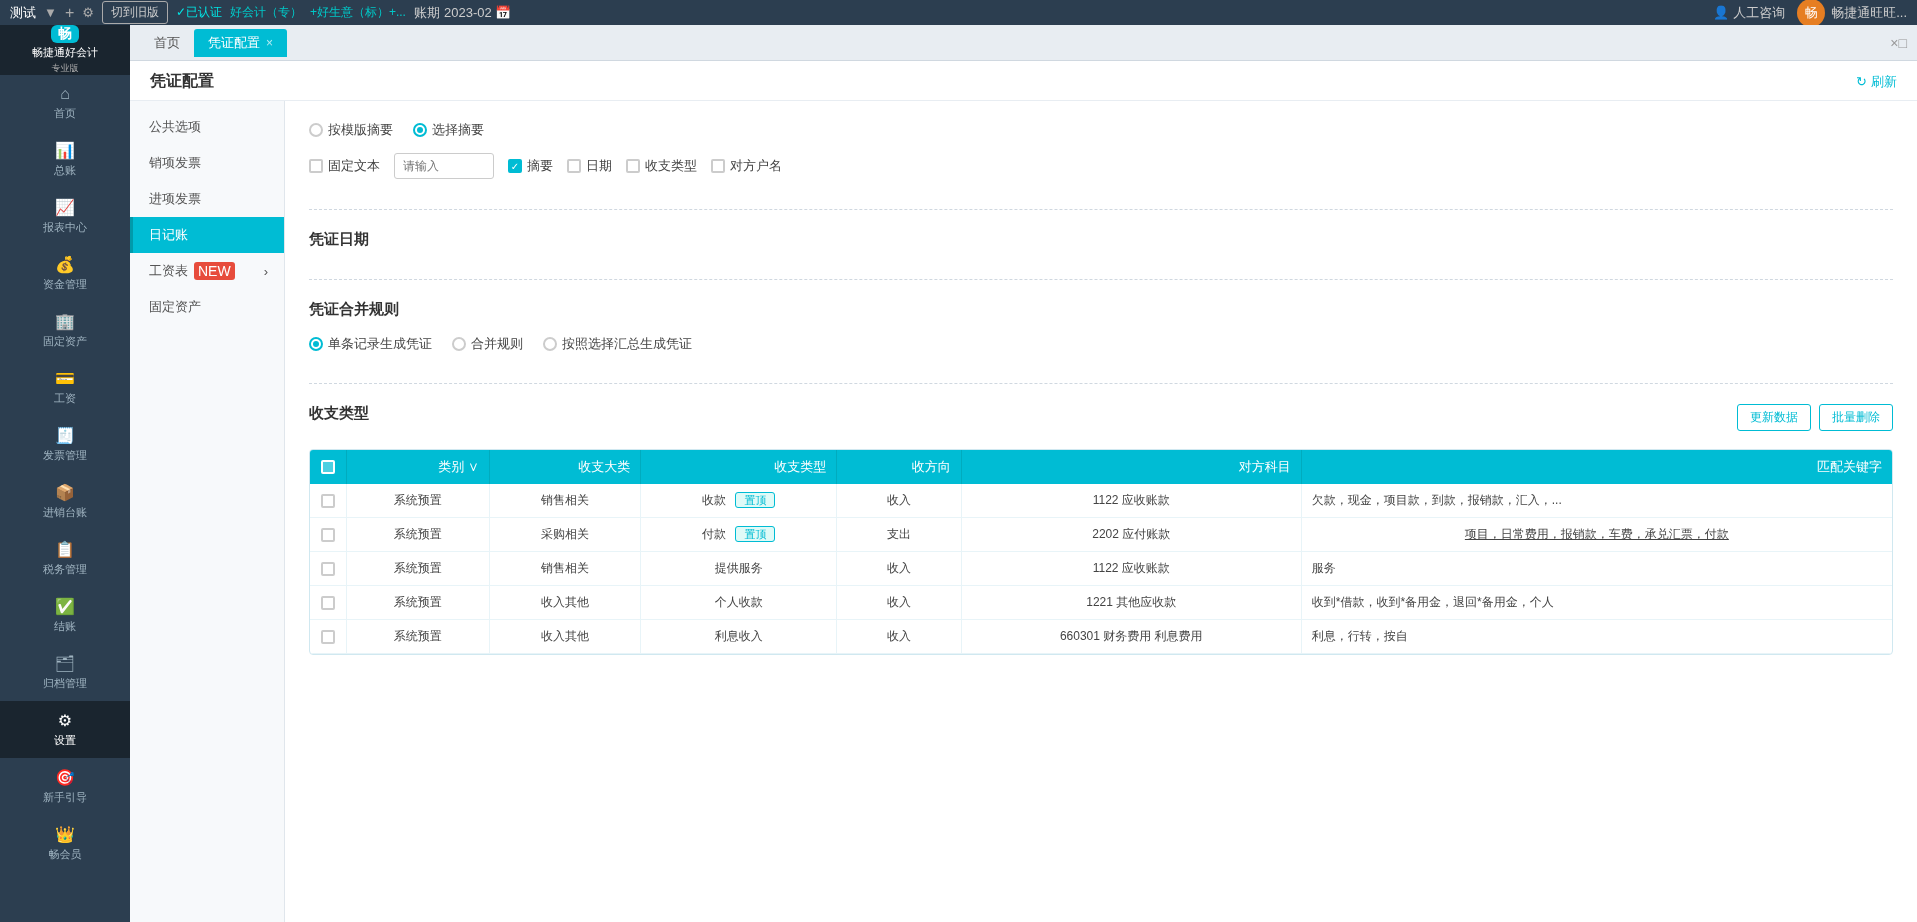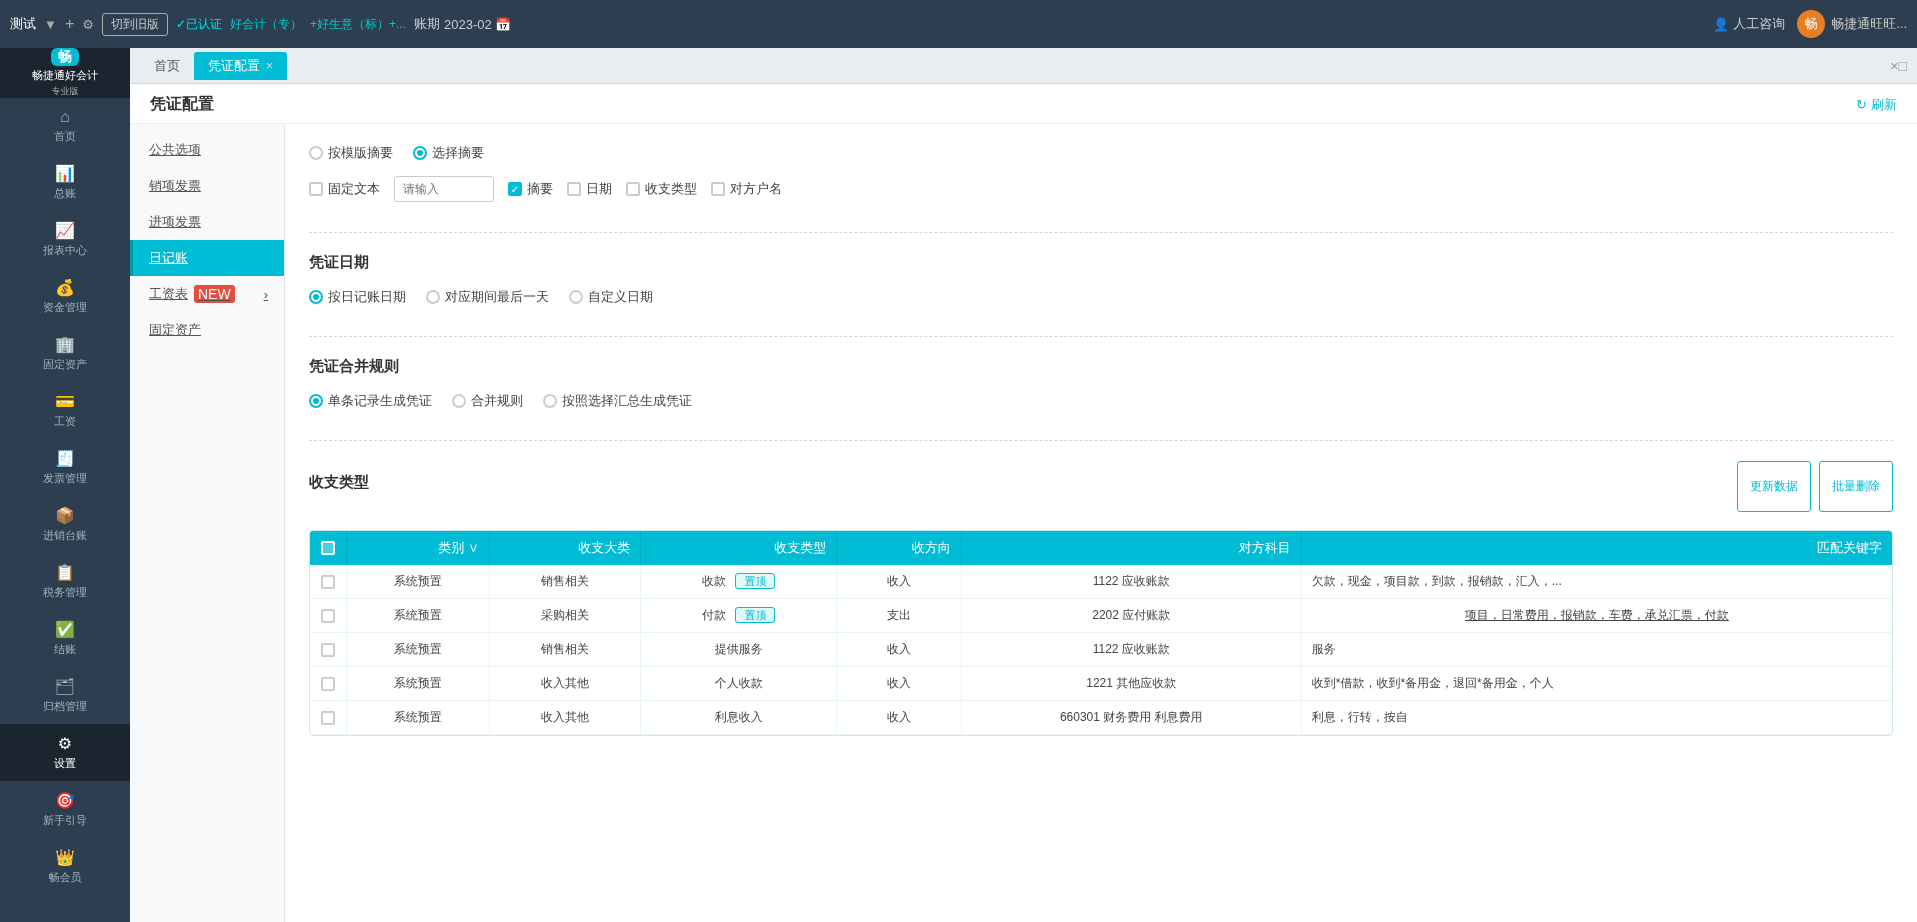--- a/index.html
+++ b/index.html
@@ -1,20 +1,20 @@
 <!DOCTYPE html>
 <html><head>
   <meta charset="utf-8">
   <style>
     * { box-sizing: border-box; margin: 0; padding: 0; font-family: "Microsoft YaHei", "PingFang SC", Arial, sans-serif; font-size: 13px; }
     body { background: #f0f2f5; display: flex; flex-direction: column; height: 922px; overflow: hidden; }
 
     
     .top-bar {
-      height: 48px;
+      height: 25px;
       background: #2c3e50;
       display: flex;
       align-items: center;
       padding: 10px 10px;
       color: #ccc;
       flex-shrink: 0;
     }
     .top-bar .left-section { display: flex; align-items: center; gap: 8px; flex: 1; }
     .top-bar .company-name { color: #fff; font-size: 13px; }
     .top-bar .arrow-icon { color: #aaa; cursor: pointer; }
@@ -135,21 +135,20 @@
     }
     .left-nav-item {
       padding: 9px 16px;
       cursor: pointer;
       color: #555;
       font-size: 13px;
       display: flex;
       align-items: center;
       justify-content: space-between;
       border-left: 3px solid transparent;
-      text-decoration: underline;
     }
     .left-nav-item.active { background: #00bcd4; color: #fff; border-left: 3px solid #009aab; }
     .left-nav-item .new-badge { background: #e74c3c; color: white; font-size: 14px; padding: 1px 4px; border-radius: 3px; }
 
     
     .right-content { flex: 1; overflow-y: auto; padding: 20px 24px; background: #fff; }
 
     
     .section { margin-bottom: 30px; }
     .section-title { font-size: 15px; font-weight: bold; color: #333; margin-bottom: 16px; }
@@ -167,21 +166,21 @@
     .checkbox-item { display: flex; align-items: center; gap: 5px; cursor: pointer; font-size: 13px; color: #444; }
     .checkbox-box { width: 14px; height: 14px; border: 2px solid #ccc; border-radius: 2px; display: flex; align-items: center; justify-content: center; flex-shrink: 0; }
     .checkbox-box.checked { background: #00bcd4; border-color: #00bcd4; color: #fff; font-size: 10px; }
     .text-input { height: 26px; border: 1px solid #ccc; border-radius: 3px; padding: 0 8px; font-size: 12px; color: #999; width: 100px; outline: none; }
     .example-text { color: #00bcd4; font-size: 12px; margin-top: 8px; }
 
     
     .table-container { border: 1px solid #d0e8f0; border-radius: 4px; overflow: hidden; }
     .table-toolbar { display: flex; justify-content: flex-end; gap: 8px; margin-bottom: 8px; }
     .table-btn {
-      padding: 16px 12px;
+      padding: 4px 12px;
       border: 1px solid #00bcd4;
       background: #fff;
       color: #00bcd4;
       border-radius: 3px;
       cursor: pointer;
       font-size: 12px;
     }
     table { width: 100%; border-collapse: collapse; }
     thead tr { background: #00bcd4; color: #fff; }
     thead th { padding: 8px 10px; font-size: 12px; font-weight: normal; text-align: right; border-right: 1px solid #00abbe; }
@@ -386,34 +385,20 @@
               <div class="checkbox-box"></div>
               <span>对方户名</span>
             </div>
           </div>
         </div>
 
         <hr class="section-divider">
 
         <div class="section">
           <div class="section-title">凭证日期</div>
-          <div class="radio-group">
-            <div class="radio-item">
-              <div class="radio-circle checked"></div>
-              <span>按日记账日期</span>
-            </div>
-            <div class="radio-item">
-              <div class="radio-circle"></div>
-              <span>对应期间最后一天</span>
-            </div>
-            <div class="radio-item">
-              <div class="radio-circle"></div>
-              <span>自定义日期</span>
-            </div>
-          </div>
         </div>
 
         <hr class="section-divider">
 
         <div class="section">
           <div class="section-title">凭证合并规则</div>
           <div class="radio-group">
             <div class="radio-item">
               <div class="radio-circle checked"></div>
               <span>单条记录生成凭证</span>

